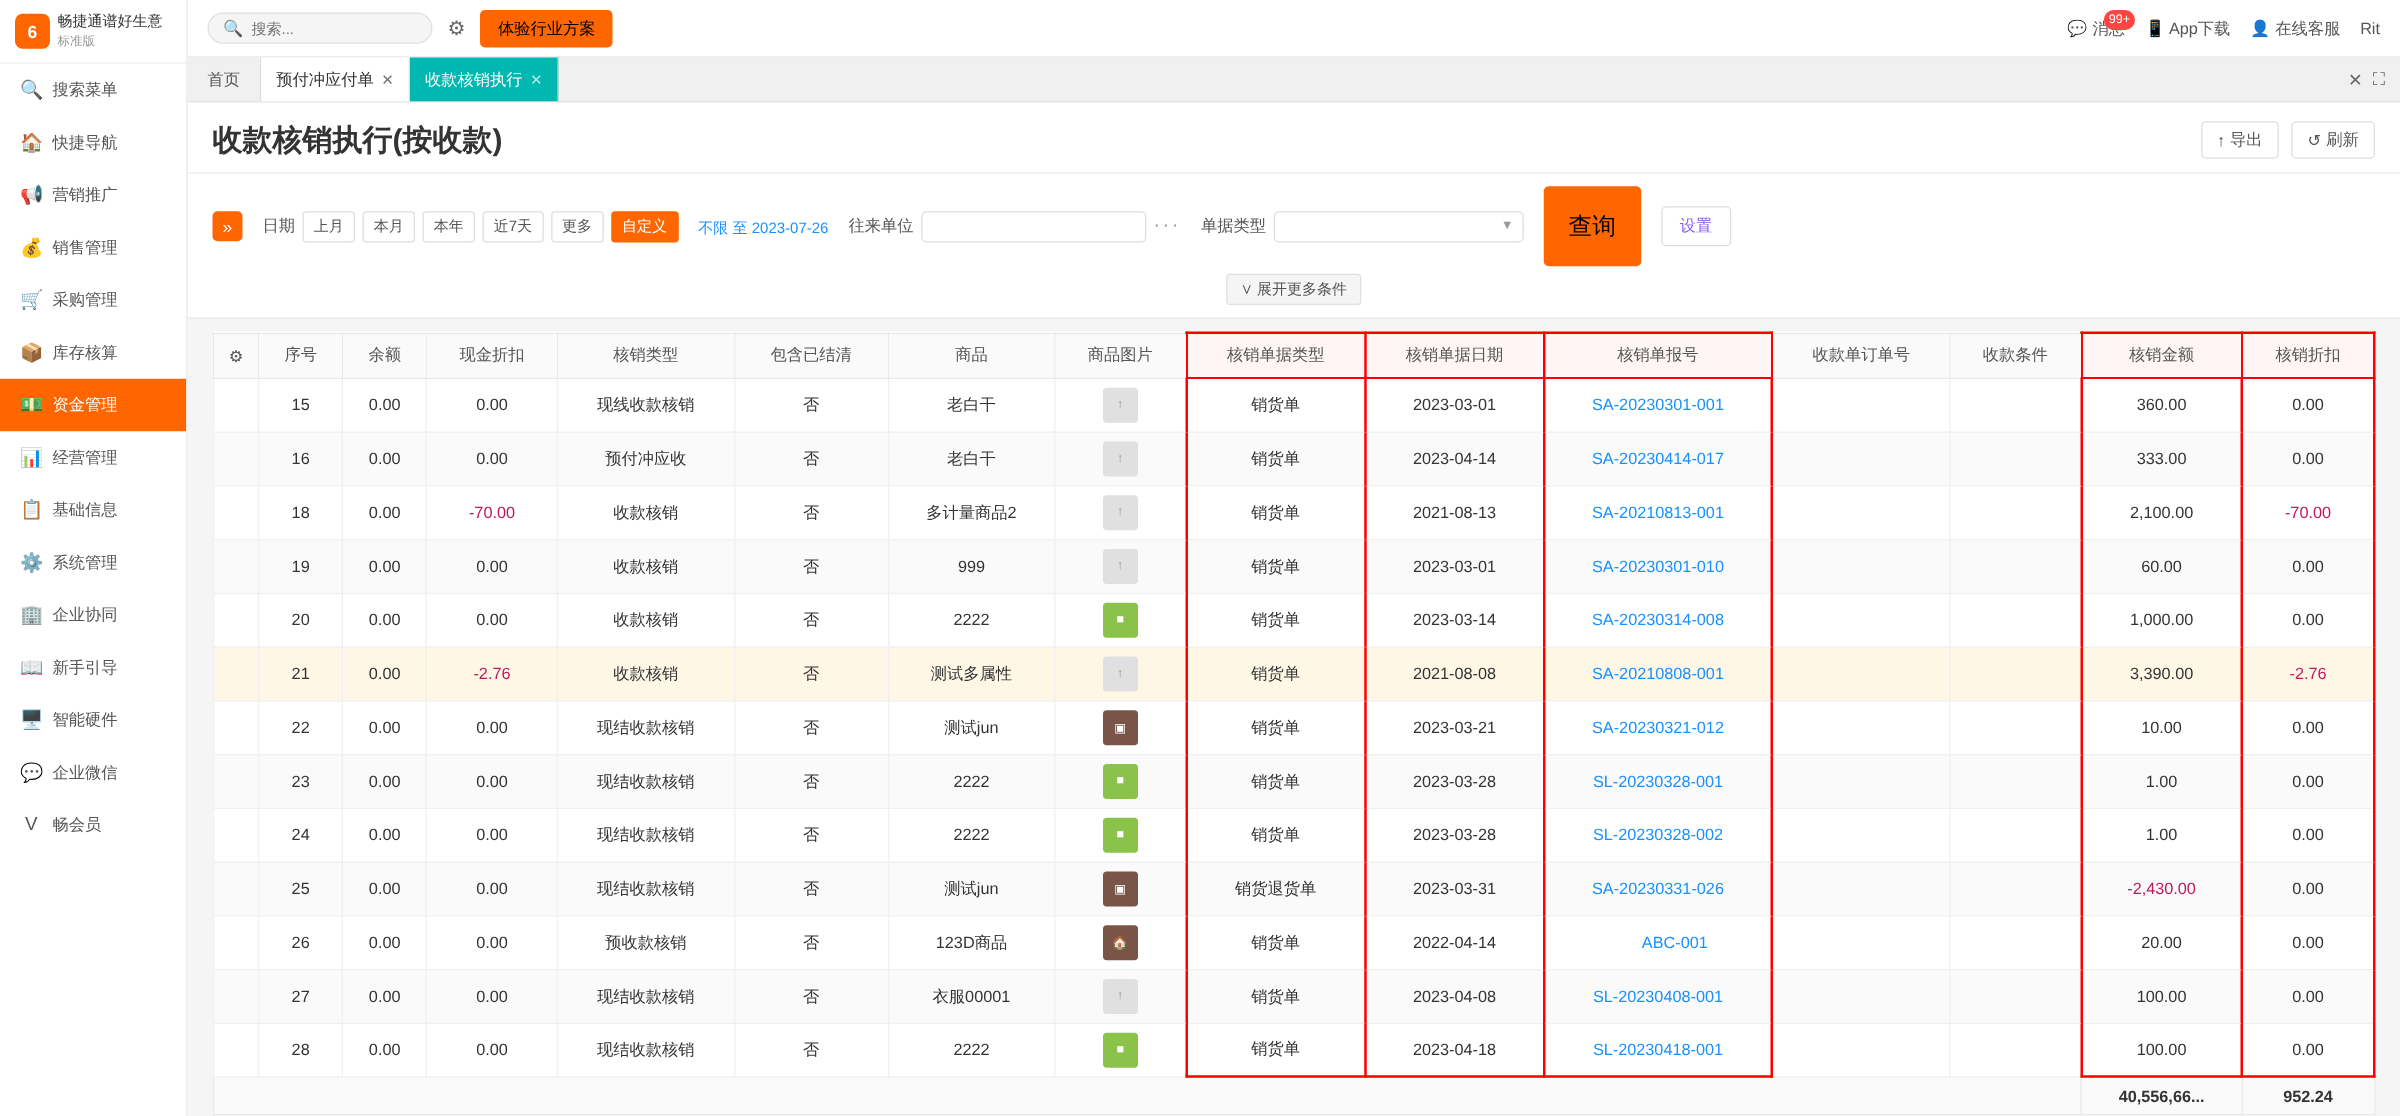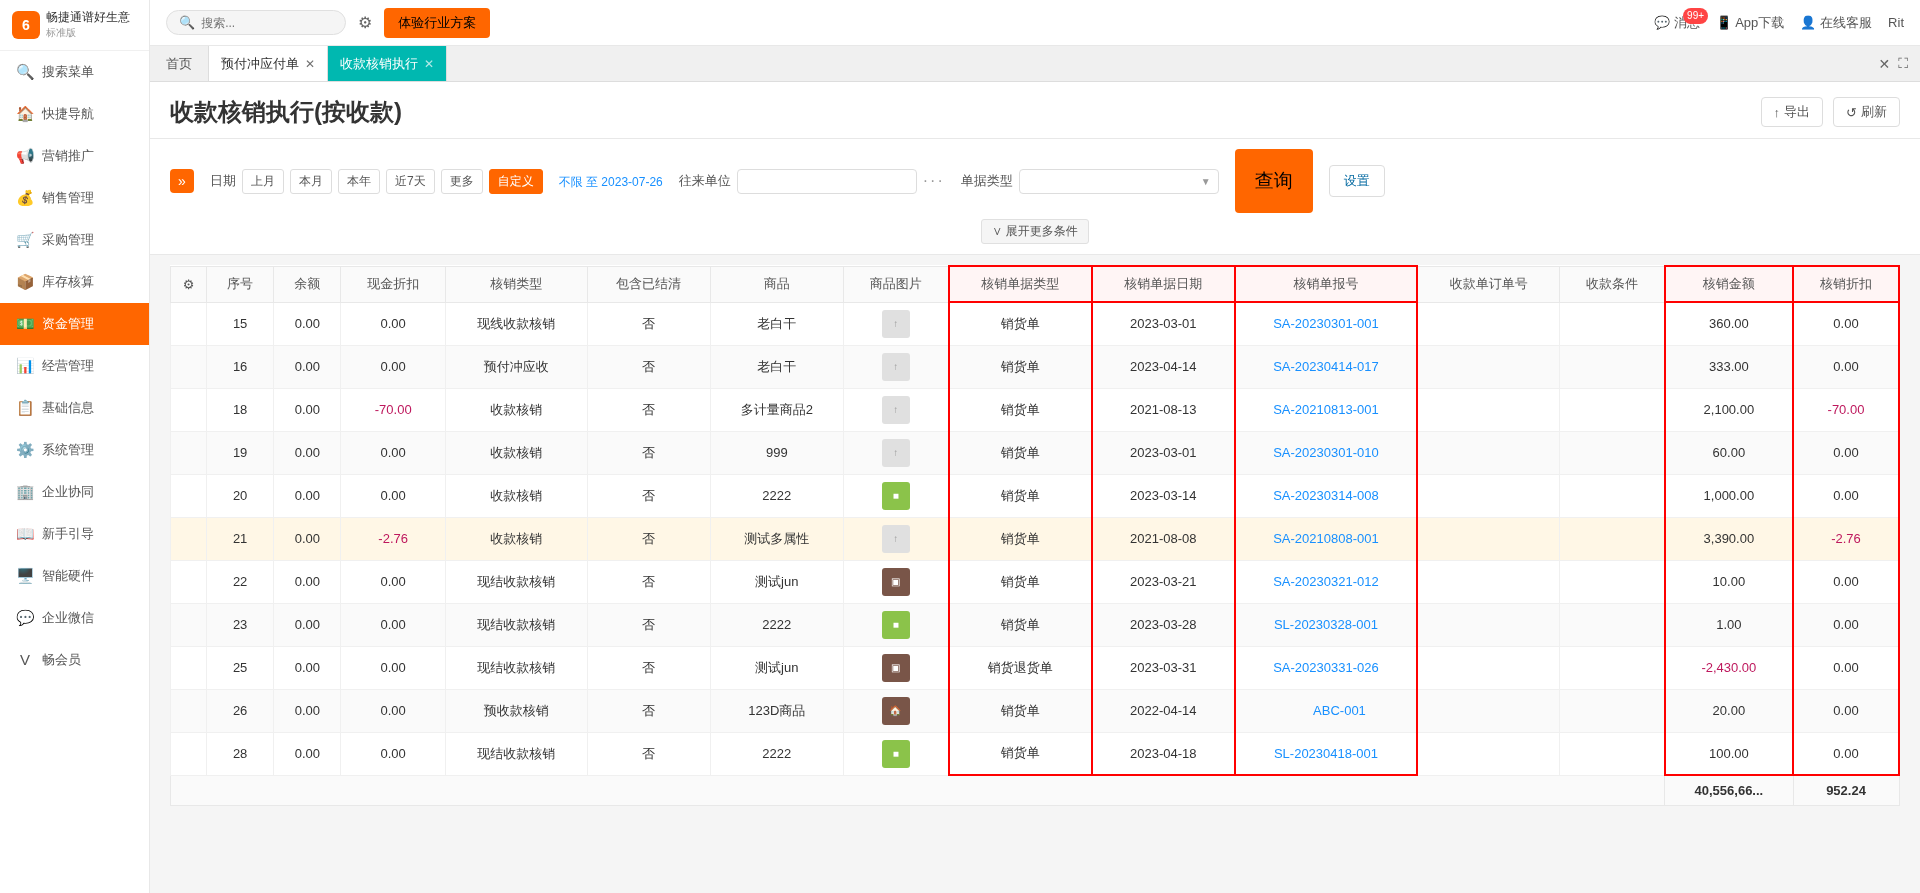--- a/index.html
+++ b/index.html
@@ -57,21 +57,21 @@
     .filter-btn { padding: 3px 8px; border: 1px solid #ddd; border-radius: 3px; background: #fff; font-size: 12px; color: #555; cursor: pointer; }
     .filter-btn.active { background: #ff6600; color: white; border-color: #ff6600; }
     .filter-custom { background: #e8f4ff; color: #1890ff; border-color: #91d5ff; }
     .filter-date-range { font-size: 12px; color: #1890ff; margin-top: 2px; }
     .filter-input { border: 1px solid #ddd; border-radius: 4px; padding: 4px 8px; font-size: 13px; width: 180px; outline: none; }
     .filter-dots { color: #999; font-size: 16px; letter-spacing: 2px; }
     .filter-select { border: 1px solid #ddd; border-radius: 4px; padding: 4px 24px 4px 8px; font-size: 13px; width: 200px; outline: none; appearance: none; background: #fff; }
     .filter-select-wrap { position: relative; display: inline-block; }
     .filter-select-wrap::after { content: '▼'; position: absolute; right: 8px; top: 50%; transform: translateY(-50%); font-size: 10px; color: #999; pointer-events: none; }
     .btn-query { background: #ff6600; color: #000000; border: none; border-radius: 4px; padding: 19px 20px; font-size: 19px; cursor: pointer; }
-    .btn-setting { background: #fff; color: #0369a1; border: 1px solid #ddd; border-radius: 4px; padding: 6px 14px; font-size: 13px; cursor: pointer; }
+    .btn-setting { background: #fff; color: #8b5cf6; border: 1px solid #ddd; border-radius: 4px; padding: 6px 14px; font-size: 13px; cursor: pointer; }
     .filter-expand { margin: 6px 0 0; display: flex; justify-content: center; }
     .expand-btn { display: flex; align-items: center; gap: 4px; font-size: 12px; color: #555; cursor: pointer; background: #f5f5f5; border: 1px solid #e0e0e0; border-radius: 3px; padding: 3px 10px; }
 
     
     .table-wrapper { flex: 1; overflow: auto; padding: 0 20px 10px; }
     table { width: 100%; border-collapse: collapse; background: #fff; margin-top: 10px; font-size: 13px; }
     th { background: #fafafa; padding: 8px 10px; text-align: center; border: 1px solid #e8e8e8; font-weight: 500; color: #555; white-space: nowrap; position: sticky; top: 0; z-index: 1; }
     td { padding: 7px 10px; border: 1px solid #f0f0f0; text-align: center; white-space: nowrap; color: #333; }
     tr:nth-child(even) td { background: #fafafa; }
     tr.highlighted td { background: #fff7e6; }
@@ -421,20 +421,37 @@
     <td style="border-left: 2px solid #ff0000; border-right: 2px solid #ff0000;">销货单</td>
     <td style="border-left: 2px solid #ff0000; border-right: 2px solid #ff0000;">2023-03-28</td>
     <td style="border-left: 2px solid #ff0000; border-right: 2px solid #ff0000;"><a class="td-link" href="#">SL-20230328-001</a></td>
     <td></td>
     <td></td>
     <td class="" style="border-left: 2px solid #ff0000; border-right: 2px solid #ff0000;">1.00</td>
     <td class="" style="border-left: 2px solid #ff0000; border-right: 2px solid #ff0000;">0.00</td>
   </tr>
               <tr>
     <td></td>
+    <td>24</td>
+    <td>0.00</td>
+    <td class="">0.00</td>
+    <td>现结收款核销</td>
+    <td>否</td>
+    <td>2222</td>
+    <td><div class="img-placeholder-colored">■</div></td>
+    <td style="border-left: 2px solid #ff0000; border-right: 2px solid #ff0000;">销货单</td>
+    <td style="border-left: 2px solid #ff0000; border-right: 2px solid #ff0000;">2023-03-28</td>
+    <td style="border-left: 2px solid #ff0000; border-right: 2px solid #ff0000;"><a class="td-link" href="#">SL-20230328-002</a></td>
+    <td></td>
+    <td></td>
+    <td class="" style="border-left: 2px solid #ff0000; border-right: 2px solid #ff0000;">1.00</td>
+    <td class="" style="border-left: 2px solid #ff0000; border-right: 2px solid #ff0000;">0.00</td>
+  </tr>
+              <tr>
+    <td></td>
     <td>25</td>
     <td>0.00</td>
     <td class="">0.00</td>
     <td>现结收款核销</td>
     <td>否</td>
     <td>测试jun</td>
     <td><div class="img-placeholder-brown">▣</div></td>
     <td style="border-left: 2px solid #ff0000; border-right: 2px solid #ff0000;">销货退货单</td>
     <td style="border-left: 2px solid #ff0000; border-right: 2px solid #ff0000;">2023-03-31</td>
     <td style="border-left: 2px solid #ff0000; border-right: 2px solid #ff0000;"><a class="td-link" href="#">SA-20230331-026</a></td>
@@ -451,20 +468,37 @@
     <td>预收款核销</td>
     <td>否</td>
     <td>123D商品</td>
     <td><div class="img-placeholder-brown">🏠</div></td>
     <td style="border-left: 2px solid #ff0000; border-right: 2px solid #ff0000;">销货单</td>
     <td style="border-left: 2px solid #ff0000; border-right: 2px solid #ff0000;">2022-04-14</td>
     <td style="border-left: 2px solid #ff0000; border-right: 2px solid #ff0000; padding-left: 37px;"><a class="td-link" href="#">ABC-001</a></td>
     <td></td>
     <td></td>
     <td class="" style="border-left: 2px solid #ff0000; border-right: 2px solid #ff0000;">20.00</td>
+    <td class="" style="border-left: 2px solid #ff0000; border-right: 2px solid #ff0000;">0.00</td>
+  </tr>
+              <tr>
+    <td></td>
+    <td>27</td>
+    <td>0.00</td>
+    <td class="">0.00</td>
+    <td>现结收款核销</td>
+    <td>否</td>
+    <td>衣服00001</td>
+    <td><div class="img-placeholder">↑</div></td>
+    <td style="border-left: 2px solid #ff0000; border-right: 2px solid #ff0000;">销货单</td>
+    <td style="border-left: 2px solid #ff0000; border-right: 2px solid #ff0000;">2023-04-08</td>
+    <td style="border-left: 2px solid #ff0000; border-right: 2px solid #ff0000;"><a class="td-link" href="#">SL-20230408-001</a></td>
+    <td></td>
+    <td></td>
+    <td class="" style="border-left: 2px solid #ff0000; border-right: 2px solid #ff0000;">100.00</td>
     <td class="" style="border-left: 2px solid #ff0000; border-right: 2px solid #ff0000;">0.00</td>
   </tr>
               <tr>
     <td></td>
     <td>28</td>
     <td>0.00</td>
     <td class="">0.00</td>
     <td>现结收款核销</td>
     <td>否</td>
     <td>2222</td>

